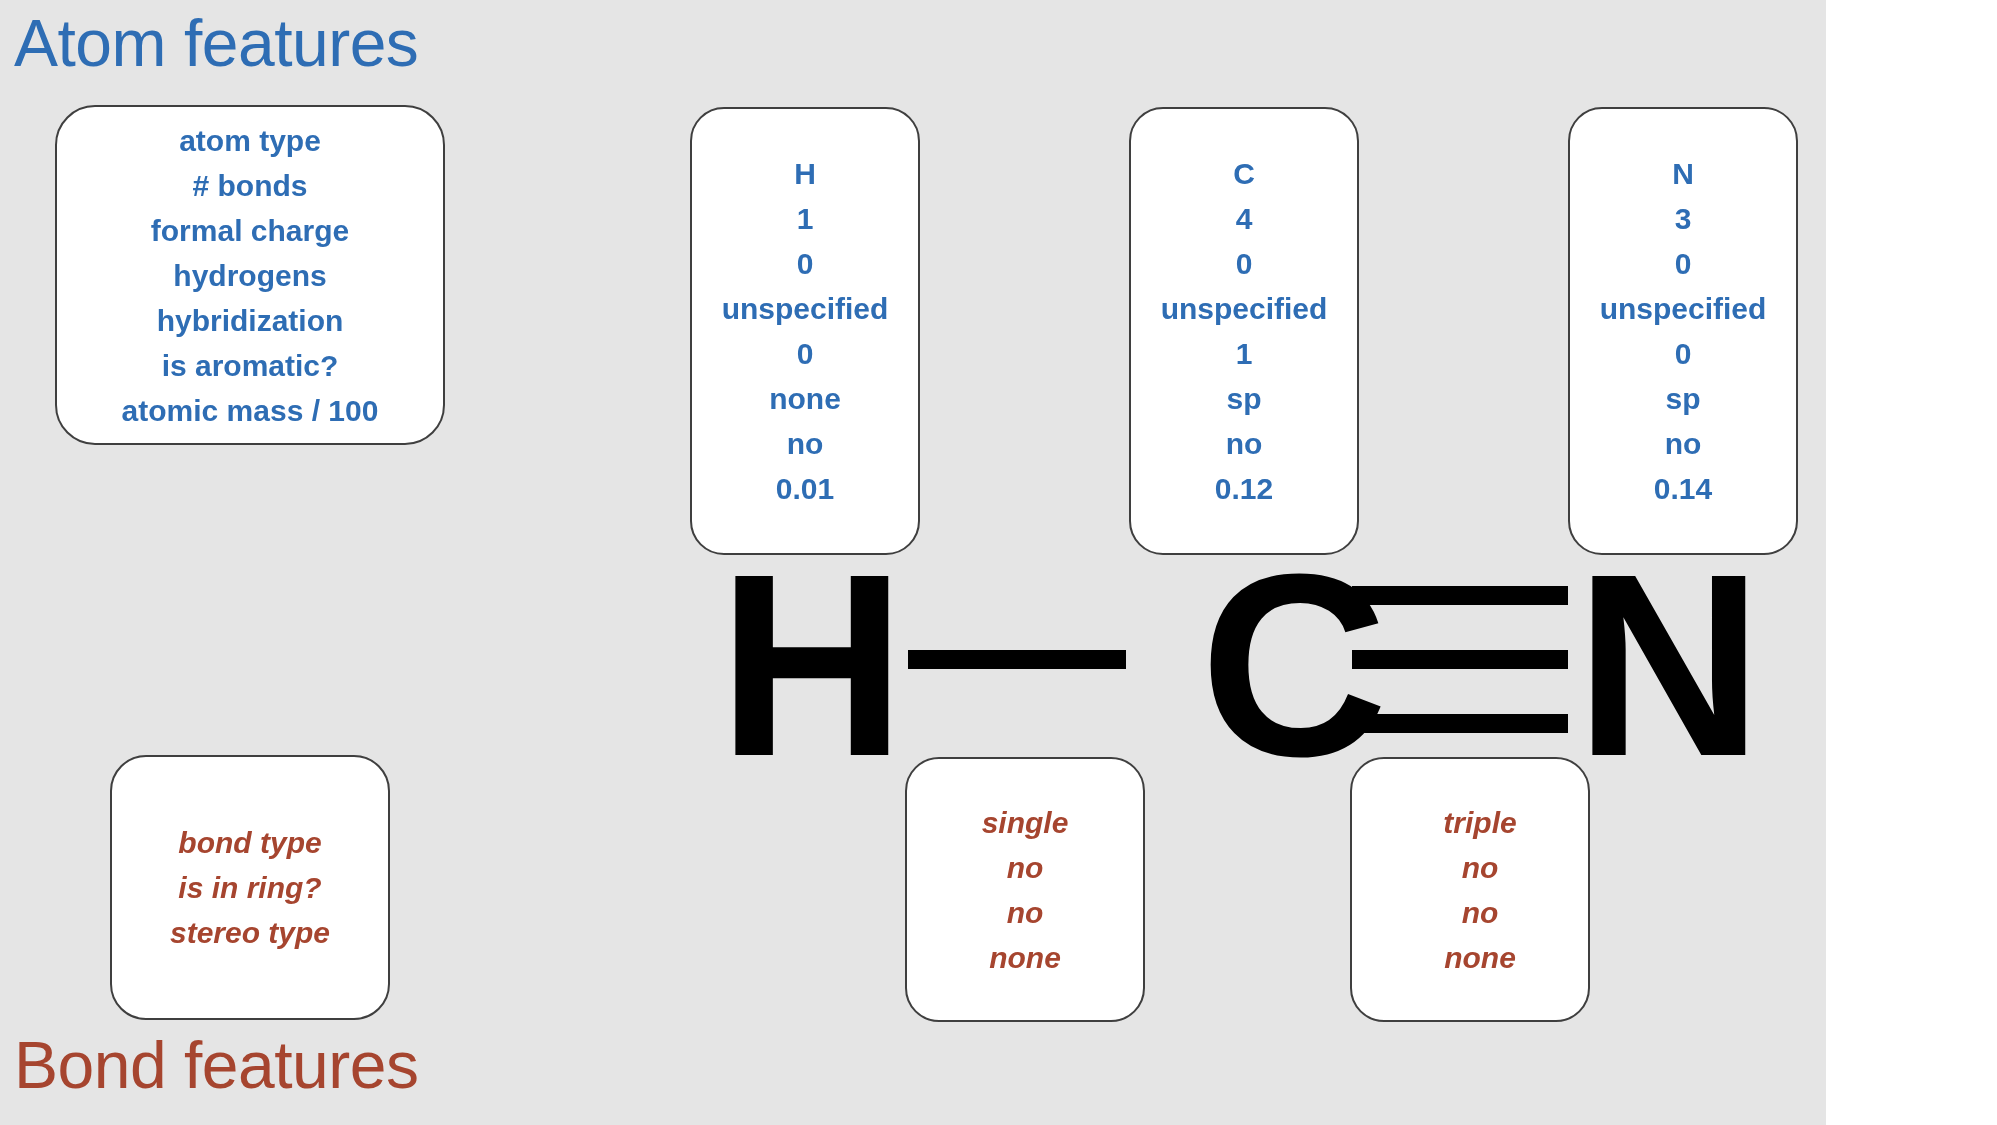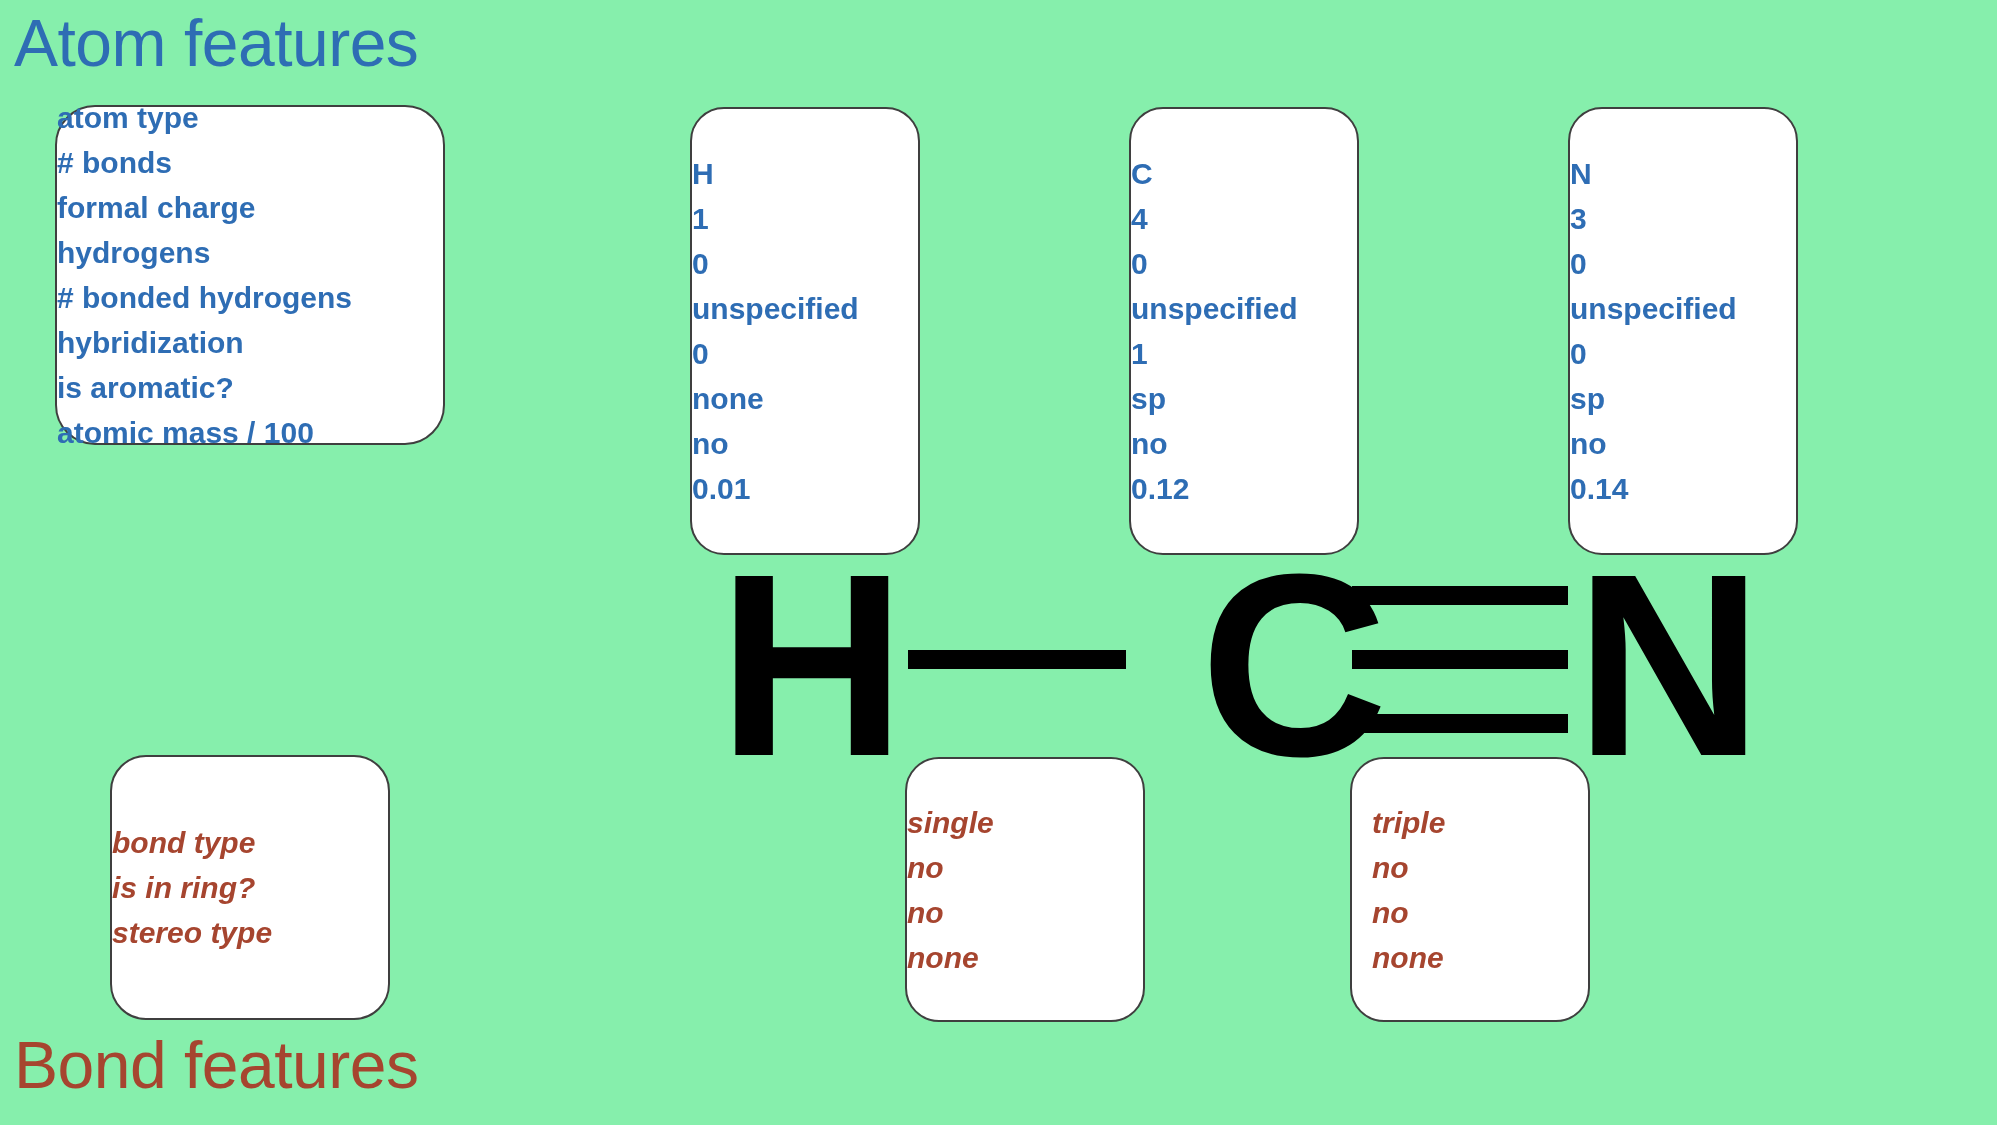--- a/index.html
+++ b/index.html
@@ -5,23 +5,23 @@
   html, body {
     margin: 0;
     padding: 0;
     background: #ffffff;
   }
   body {
     font-family: "Liberation Sans", sans-serif;
   }
   #canvas {
     position: relative;
-    width: 1997px;
+    width: 1826px;
     height: 1125px;
-    background: #86efac;
+    background: #e5e5e5;
     overflow: hidden;
   }
 
   
   .section-title {
     position: absolute;
     font-family: "Liberation Sans", sans-serif;
     font-weight: 400;
     font-size: 66px;
     line-height: 1;
@@ -41,21 +41,21 @@
 
   
   .fbox {
     position: absolute;
     box-sizing: border-box;
     border: 2px solid #3f3f3f;
     border-radius: 34px;
     background: #ffffff;
     display: flex;
     flex-direction: column;
-    align-items: flex-start;
+    align-items: center;
     justify-content: center;
     text-align: center;
   }
   .fbox .line {
     font-family: "Liberation Sans", sans-serif;
     font-weight: 700;
     font-size: 30px;
     line-height: 45px;
     white-space: nowrap;
   }
@@ -125,21 +125,20 @@
 
 <div id="canvas">
 
   <div class="section-title" id="atom-title">Atom features</div>
 
   <div class="fbox atom-box" id="atom-legend-box">
     <div class="line">atom type</div>
     <div class="line"># bonds</div>
     <div class="line">formal charge</div>
     <div class="line">hydrogens</div>
-    <div class="line"># bonded hydrogens</div>
     <div class="line">hybridization</div>
     <div class="line">is aromatic?</div>
     <div class="line">atomic mass / 100</div>
   </div>
 
   <div class="fbox atom-box" id="atom-box-h">
     <div class="line">H</div>
     <div class="line">1</div>
     <div class="line">0</div>
     <div class="line">unspecified</div>

